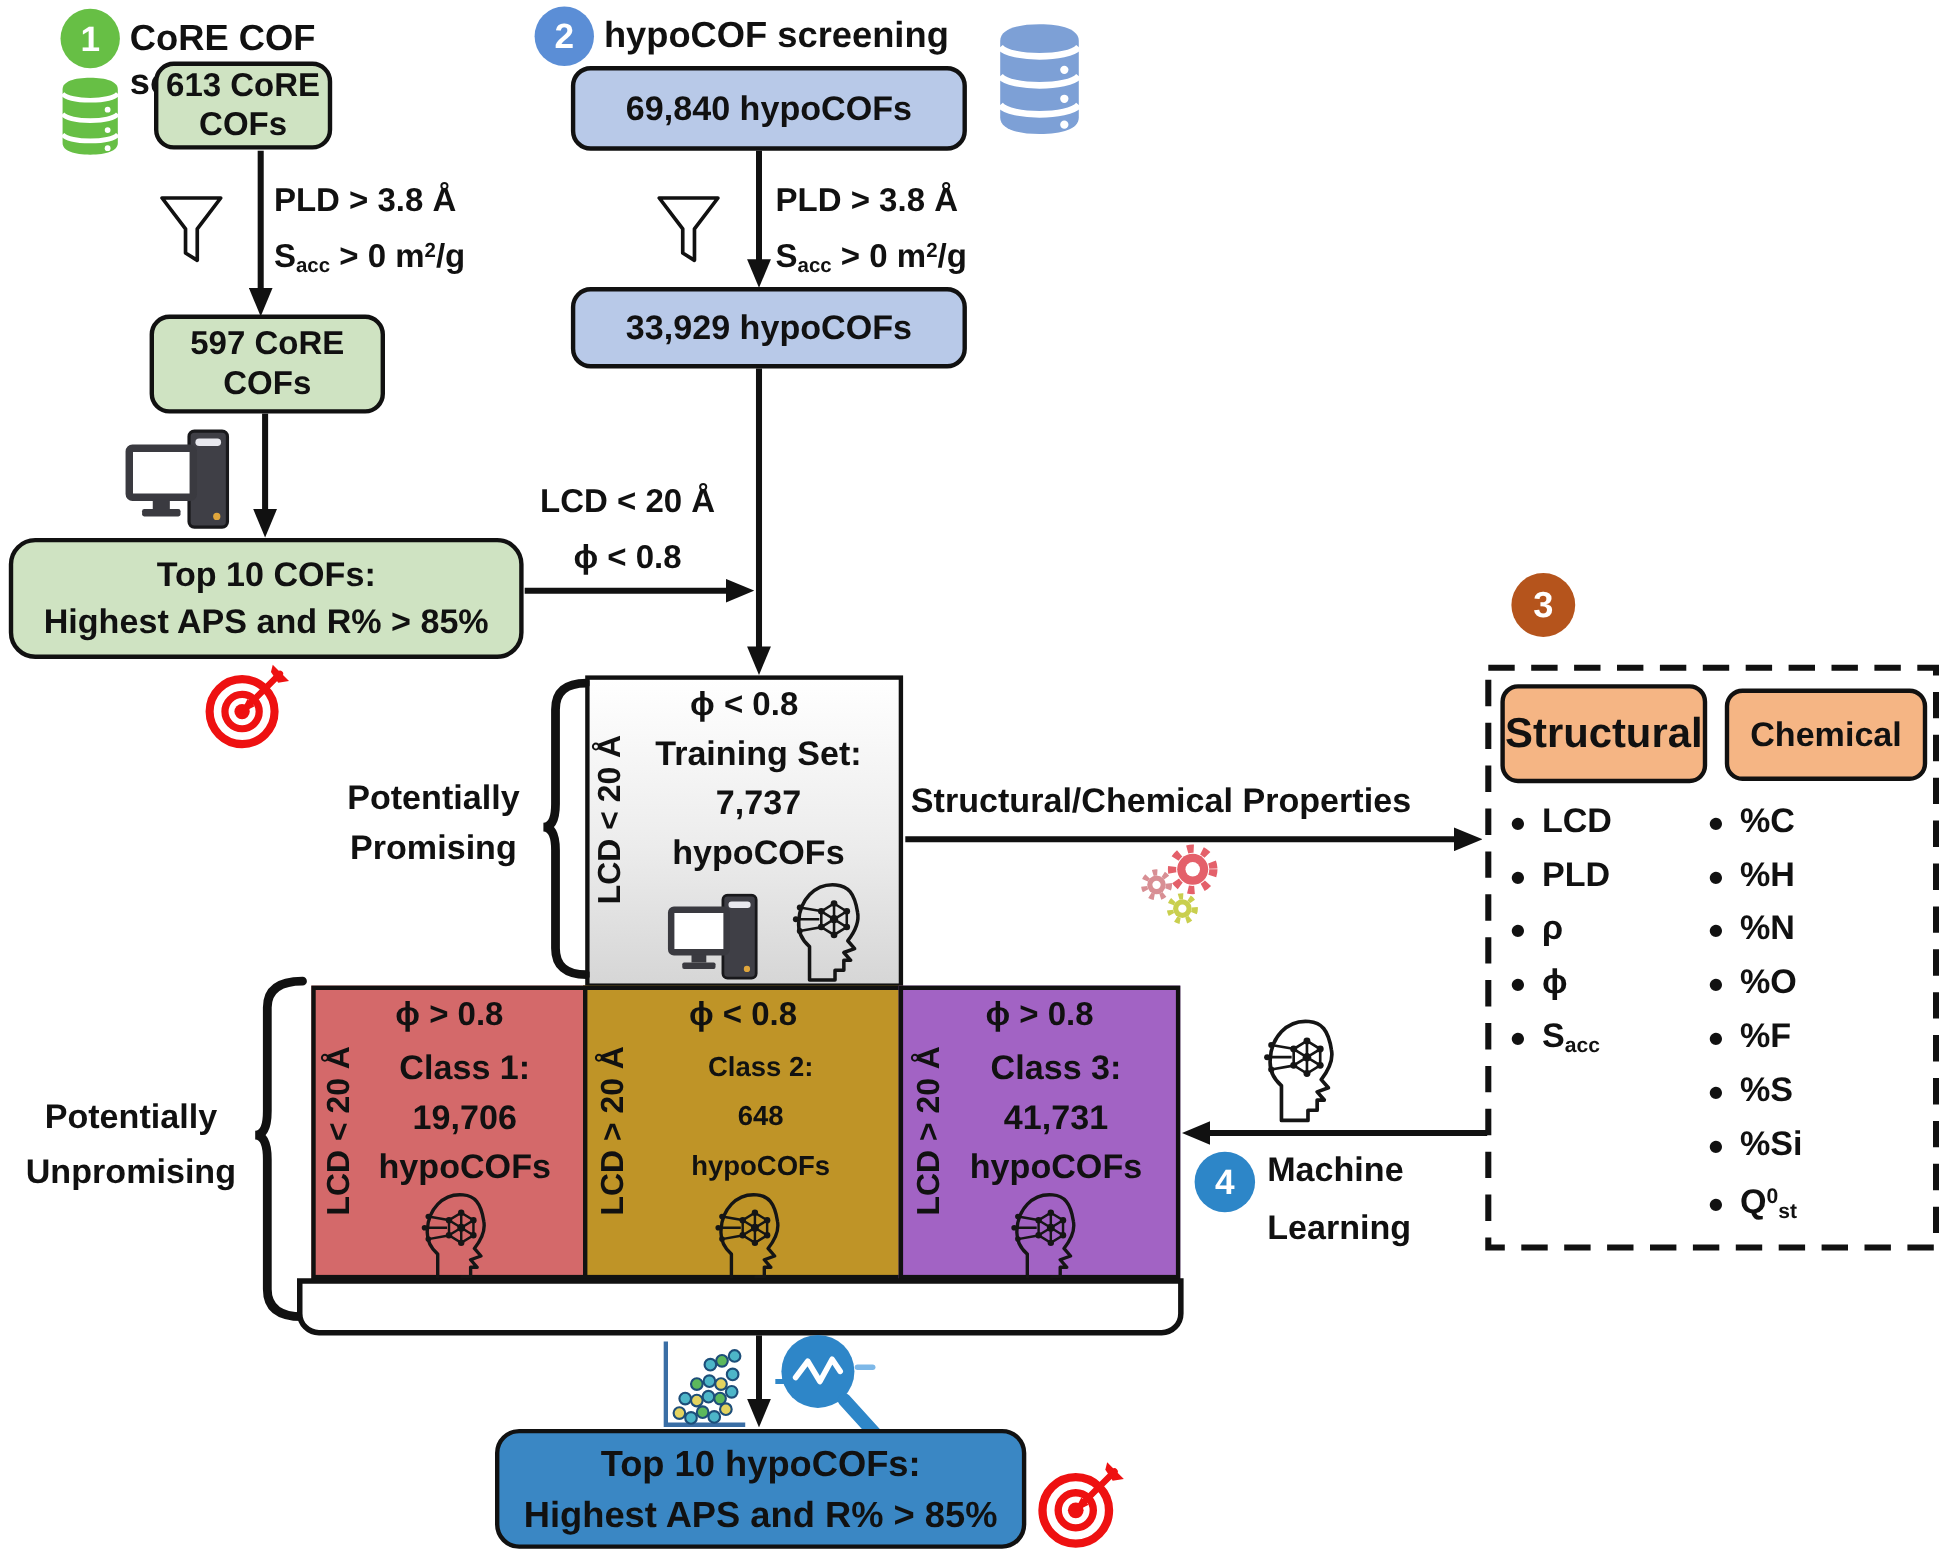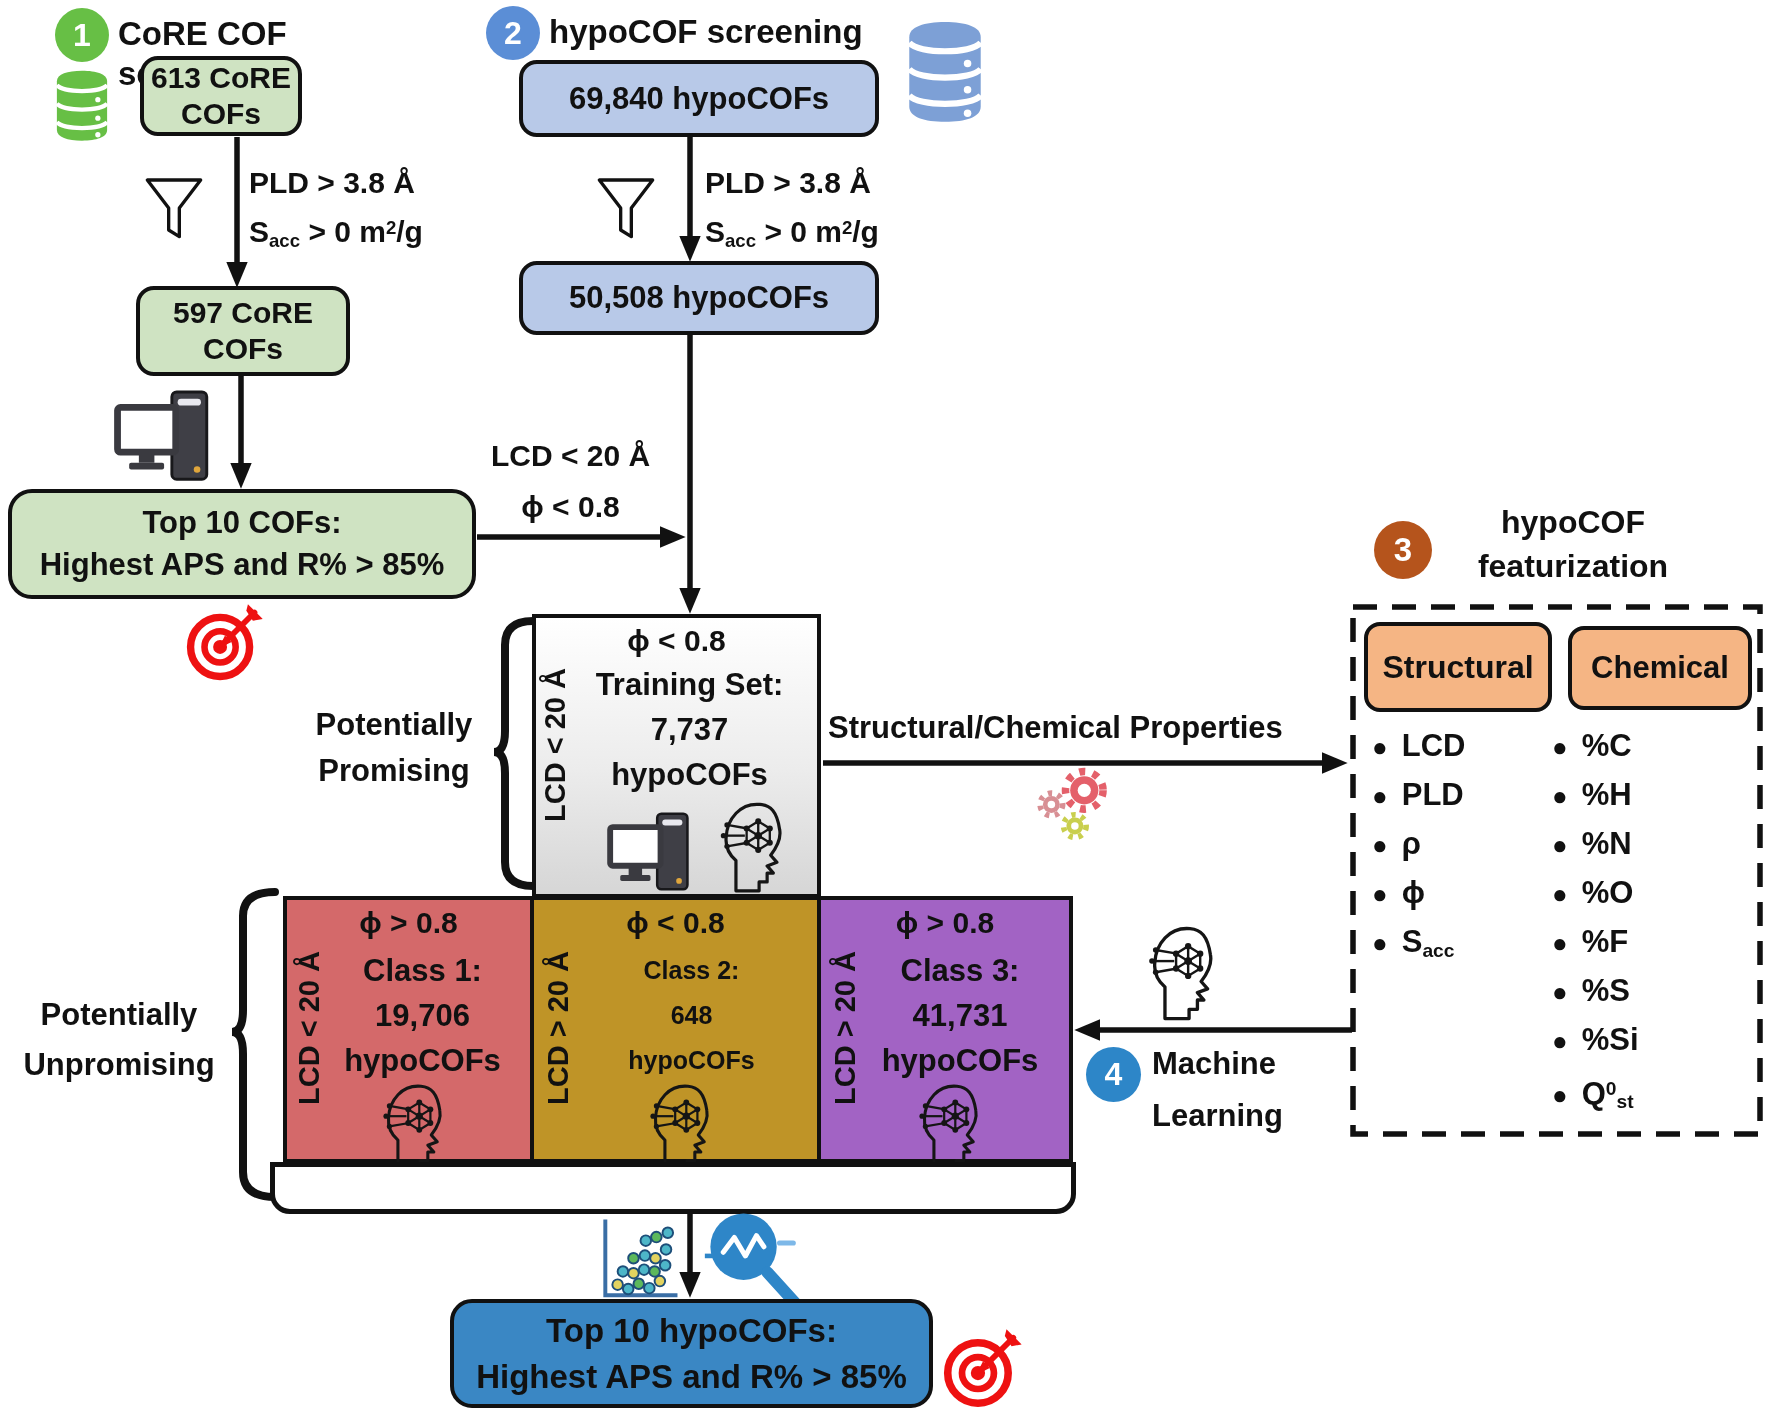--- a/index.html
+++ b/index.html
@@ -198,21 +198,21 @@
 
   <svg class="abs icon" style="left:596px;top:168px" width="60" height="84">
       <use href="#sym-funnel"></use>
     </svg>
   <div class="abs b" style="left:705px;top:160px;width:230px;font-size:30px;line-height:45px">
     <div>PLD &gt; 3.8 Å</div>
     <div><span>S</span><sub>acc</sub><span> &gt; 0 m</span><sup>2</sup><span>/g</span></div>
   </div>
 
   <div class="abs node rounded bluebox center t31 b" style="left:519px;top:261px;width:360px;height:74px">
-    <div>50,508 hypoCOFs</div>
+    <div>33,929 hypoCOFs</div>
   </div>
 
   <div class="abs b center" style="left:468px;top:430px;width:205px;font-size:30px;line-height:51px">
     <div>LCD &lt; 20 Å</div>
     <div>ϕ &lt; 0.8</div>
   </div>
 
   <div class="abs" style="left:532px;top:614px;width:289px;height:284px;border:4px solid #111;box-sizing:border-box;background:linear-gradient(180deg,#ffffff 0%,#ececec 55%,#d6d6d6 100%)">
     <div class="cond">ϕ &lt; 0.8</div>
     <div class="abs b center" style="left:30px;top:44px;right:4px;font-size:31px;line-height:45px">
@@ -289,26 +289,22 @@
 
   <div class="abs node center b" style="left:450px;top:1299px;width:483px;height:109px;border-radius:22px;background:var(--final-box);font-size:33px;line-height:46px">
     <div>Top 10 hypoCOFs:</div>
     <div>Highest APS and R% &gt; 85%</div>
   </div>
   <svg class="abs icon" style="left:940px;top:1326px;color:var(--target-red)" width="86" height="84">
       <use href="#sym-target"></use>
     </svg>
 
   <div class="abs circle" style="left:1374px;top:521px;width:58px;height:58px;background:var(--orange-circle);font-size:33px">3</div>
-  <div class="abs b center" style="left:1448px;top:500px;width:250px;font-size:32px;line-height:44px">
-    <div>hypoCOF</div>
-    <div>featurization</div>
-  </div>
-
-  <div class="abs node center b" style="left:1364px;top:622px;width:188px;height:90px;border-radius:16px;background:var(--orange-btn);font-size:32px">
+
+  <div class="abs node center b" style="left:1364px;top:622px;width:188px;height:90px;border-radius:16px;background:var(--orange-btn);font-size:38px">
     <div>Structural</div>
   </div>
   <div class="abs node center b" style="left:1568px;top:626px;width:184px;height:84px;border-radius:16px;background:var(--orange-btn);font-size:31px">
     <div>Chemical</div>
   </div>
 
   <div class="abs" style="left:1372px;top:722px">
     <div class="bullet-row">
         <span class="bullet">●</span>
         <span>LCD</span>

